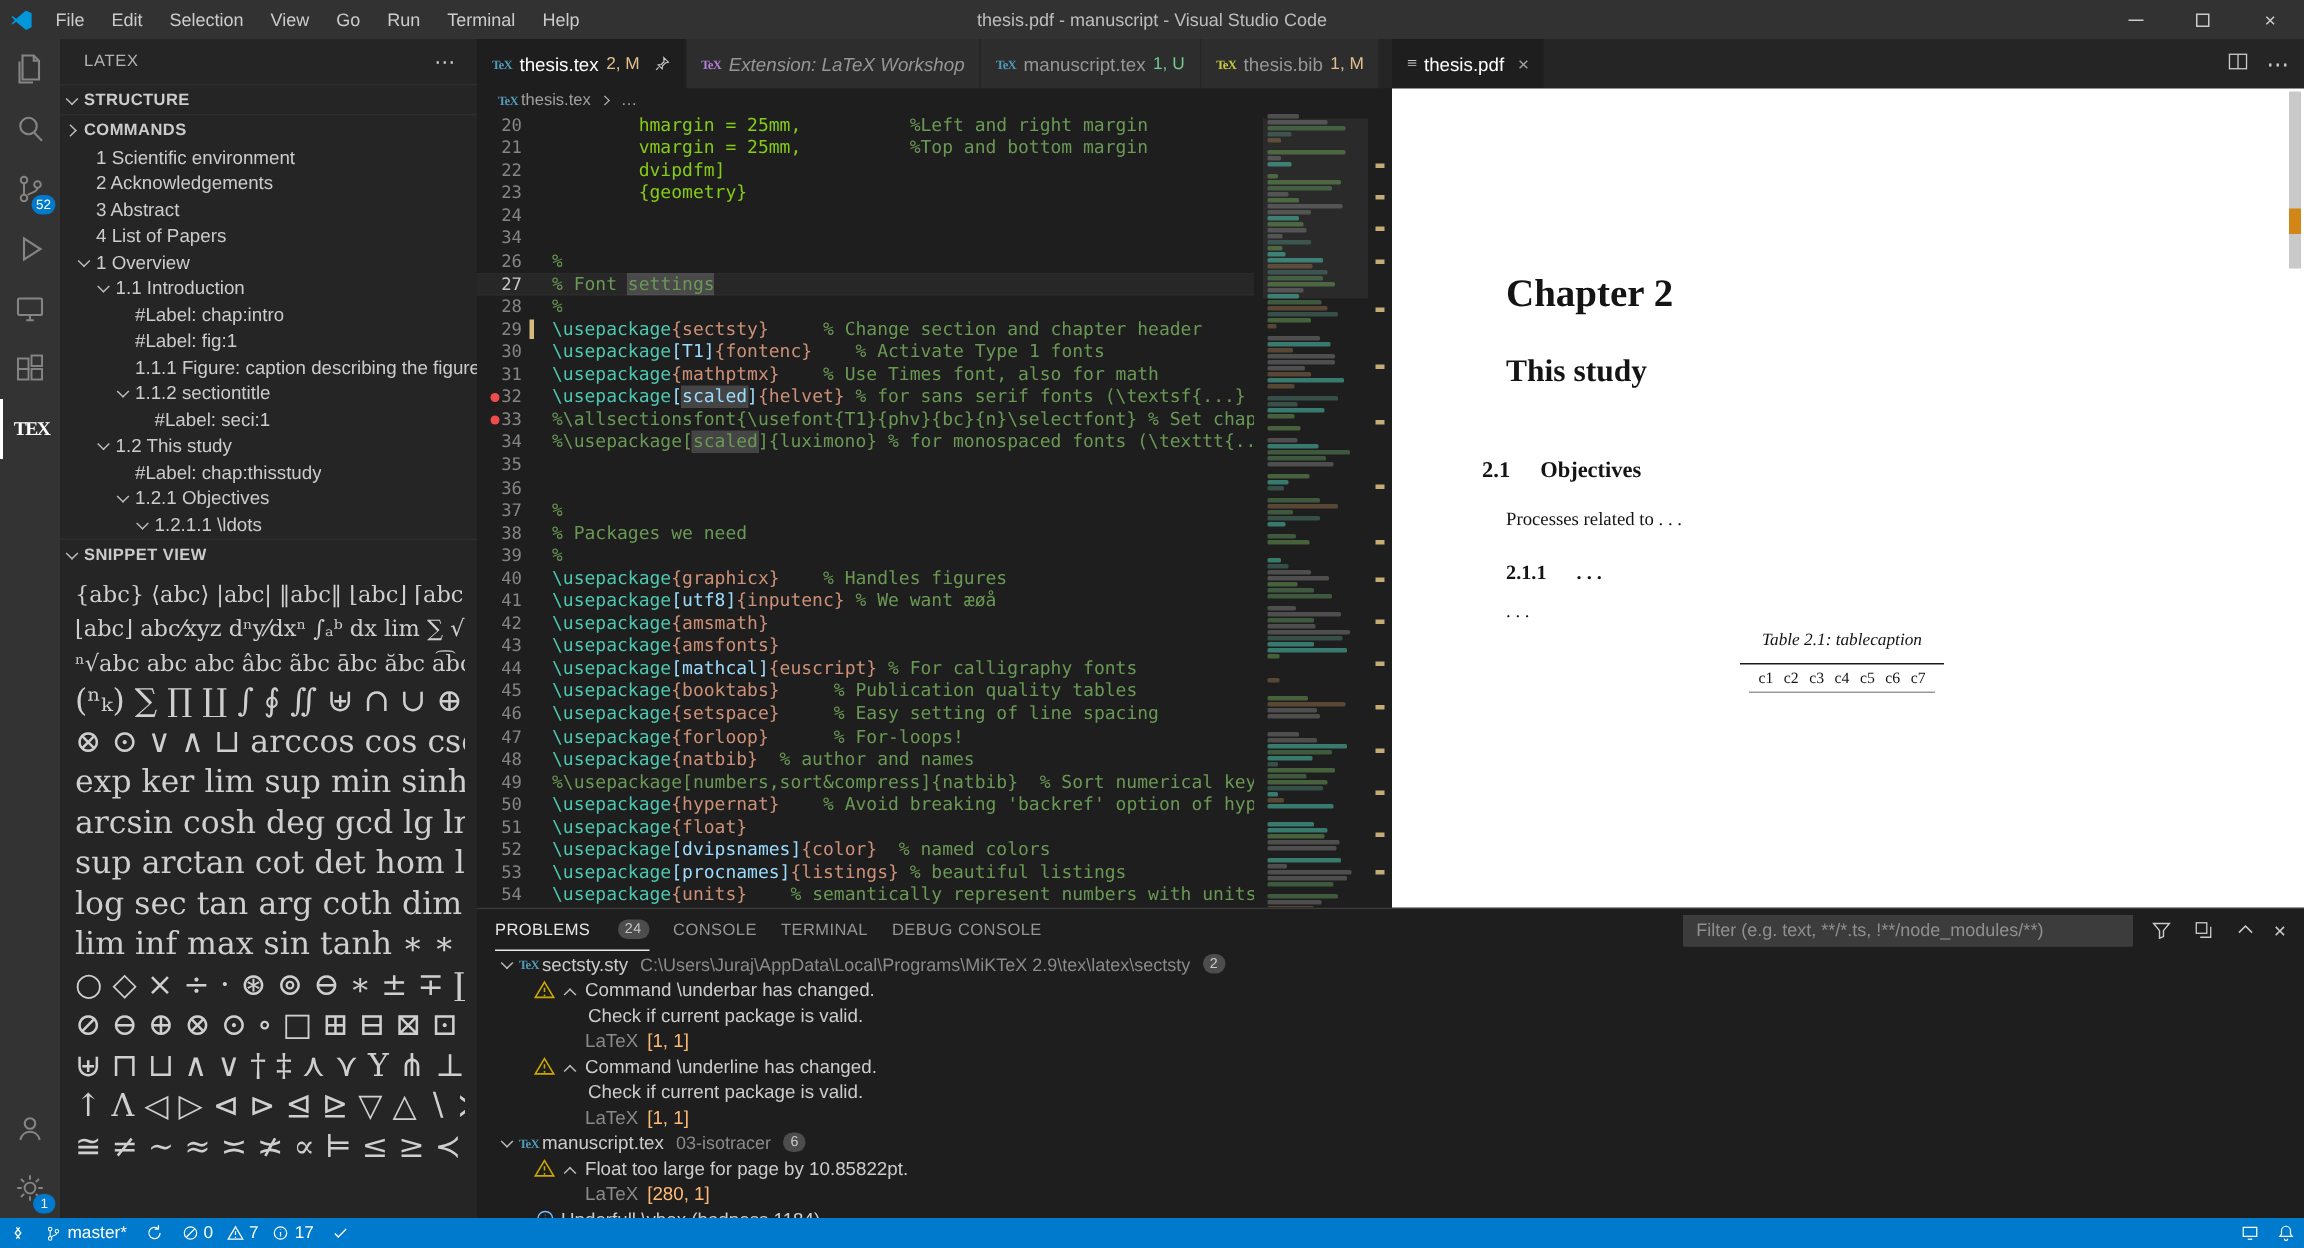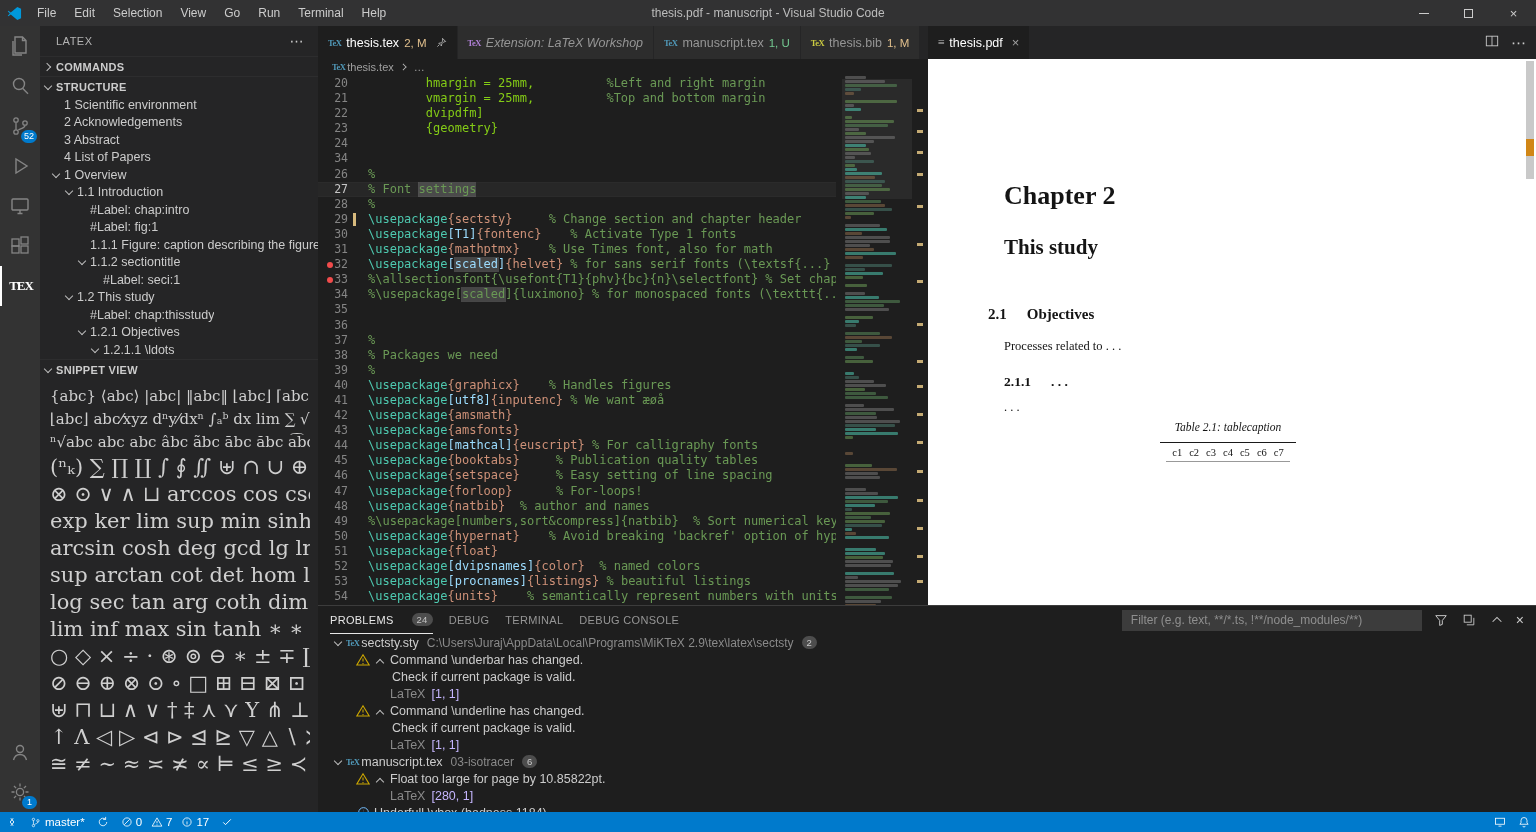--- a/index.html
+++ b/index.html
@@ -128,21 +128,21 @@
   .problems-list { flex:1; overflow:hidden; }
   .prob-row { height:17px; display:flex; align-items:center; font-size:12.5px; color:#cccccc; white-space:nowrap; overflow:hidden; }
   .prob-row.file { padding-left:12px; }
   .prob-row.warn, .prob-row.info { padding-left:36px; }
   .prob-row.cont, .prob-row.src { padding-left:72px; }
   .pname { margin-left:2px; }
   .ppath { margin-left:8px; color:#8a8a8a; font-size:12px; overflow:hidden; }
   .pbadge { margin-left:8px; background:#4d4d4d; color:#cccccc; border-radius:9px; font-size:9.5px; line-height:13px; padding:0 5px; flex:none; }
   .pmsg { margin-left:2px; }
   .psrc { color:#8a8a8a; }
-  .ploc { color:#c4b5fd; margin-left:6px; }
+  .ploc { color:#fdba74; margin-left:6px; }
   .prob-row .chev.up { transform:translateY(1px); }
 
   
   .statusbar { height:20px; background:#007acc; display:flex; align-items:center; color:#ffffff; font-size:11.5px; flex:none; }
   .sb-item { display:flex; align-items:center; gap:4px; padding:0 6px; height:100%; }
   .sb-item svg { display:block; }
   .sb-spacer { flex:1; }
   .sb-group { display:flex; align-items:center; gap:3px; }
   .sb-group + .sb-group { margin-left:5px; }
 </style>
@@ -243,26 +243,26 @@
         <span class="ab-badge">1</span>
       </div>
     </div>
 
     <div class="sidebar">
       <div class="sidebar-header">
         <span>LATEX</span>
         <span class="side-more">⋯</span>
       </div>
       <div class="section-header">
+        <span class="chev"></span>
+        <span>STRUCTURE</span>
+      </div>
+      <div class="section-header">
         <span class="chev right"></span>
         <span>COMMANDS</span>
-      </div>
-      <div class="section-header">
-        <span class="chev"></span>
-        <span>STRUCTURE</span>
       </div>
       <div class="tree">
           <div class="tree-row" style="padding-left: 8px;">
             <span class="chev hidden"></span>
             <span class="tree-label">1 Scientific environment</span>
           </div>
           <div class="tree-row" style="padding-left: 8px;">
             <span class="chev hidden"></span>
             <span class="tree-label">2 Acknowledgements</span>
           </div>
@@ -734,21 +734,21 @@
       </div>
 
       <div class="panel">
         <div class="panel-header">
           <div style="display:flex;gap:16px;height:100%;">
               <span class="panel-tab active">
                 <span class="pt-label">PROBLEMS</span>
                 <span class="panel-badge">24</span>
               </span>
               <span class="panel-tab">
-                <span class="pt-label">DEBUG</span>
+                <span class="pt-label">CONSOLE</span>
               </span>
               <span class="panel-tab">
                 <span class="pt-label">TERMINAL</span>
               </span>
               <span class="panel-tab">
                 <span class="pt-label">DEBUG CONSOLE</span>
               </span>
             </div>
           <div class="panel-right">
             <input class="filter-input" placeholder="Filter (e.g. text, **/*.ts, !**/node_modules/**)" style="">

